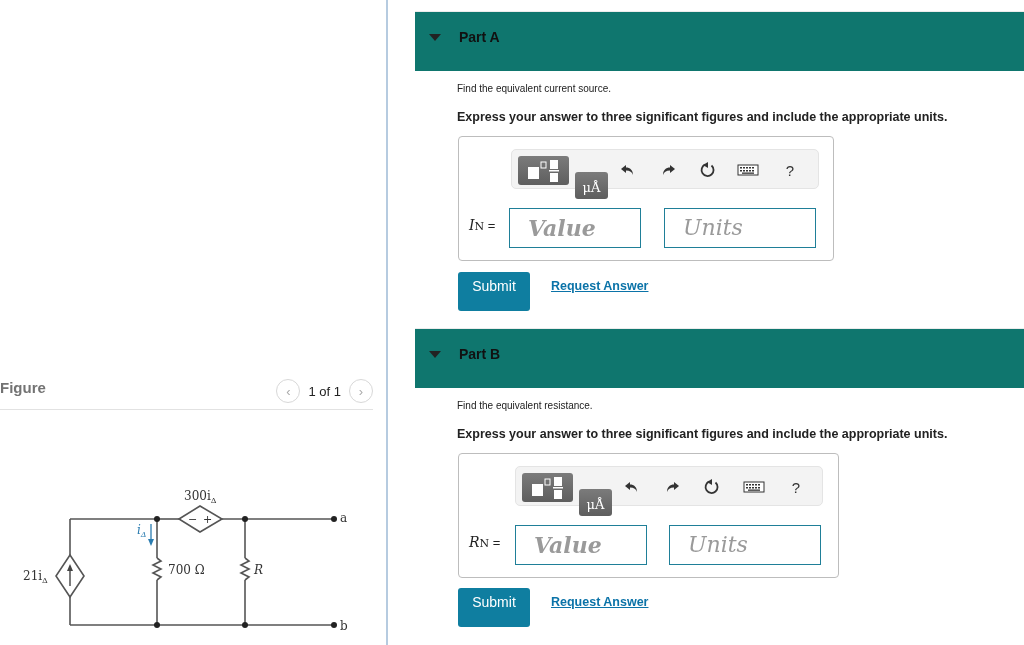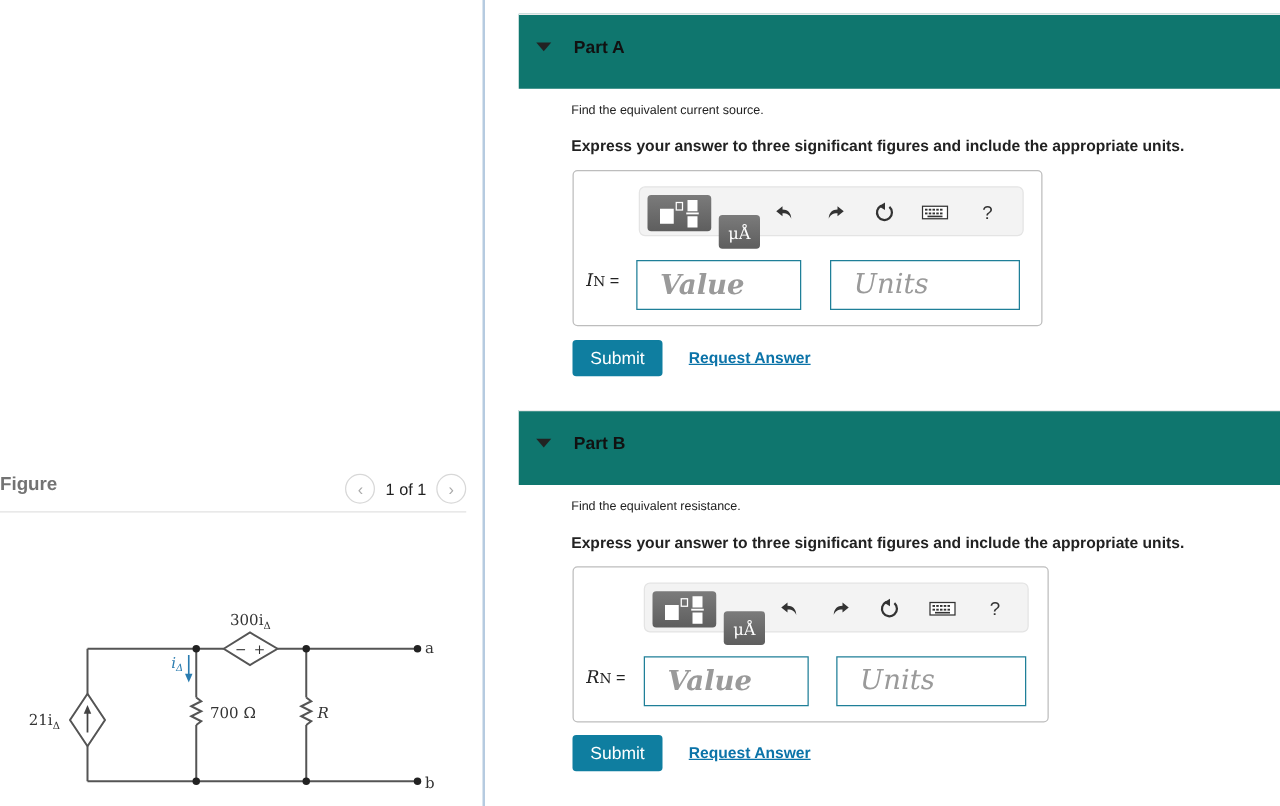--- a/index.html
+++ b/index.html
@@ -69,21 +69,21 @@
     .var-label .sub { font-family: "DejaVu Serif", serif; font-size: 11px; }
     .ans-input {
       position: absolute; top: 71px; height: 40px; border: 1px solid #1f7f98;
       font-family: "DejaVu Serif", serif; font-style: italic; font-size: 22px; color: #9a9a9a;
       padding-left: 18px; line-height: 38px; background: #fff;
     }
     .ans-input.value { left: 50px; width: 132px; font-weight: bold; }
     .ans-input.units { left: 205px; width: 152px; padding-left: 18px; }
 
     .submit-btn {
-      position: absolute; left: 43px; width: 72px; height: 29px; background: #0f7ea0; color: #fff;
+      position: absolute; left: 43px; width: 72px; height: 39px; background: #0f7ea0; color: #fff;
       border-radius: 3px; font-size: 14px; text-align: center; line-height: 29px;
     }
     .req-link { position: absolute; left: 136px; font-size: 12.5px; font-weight: bold; color: #0b73a8; text-decoration: underline; }
   </style>
 </head>
 <body>
 
 <div class="left-panel">
 
   <div class="figure-header">

